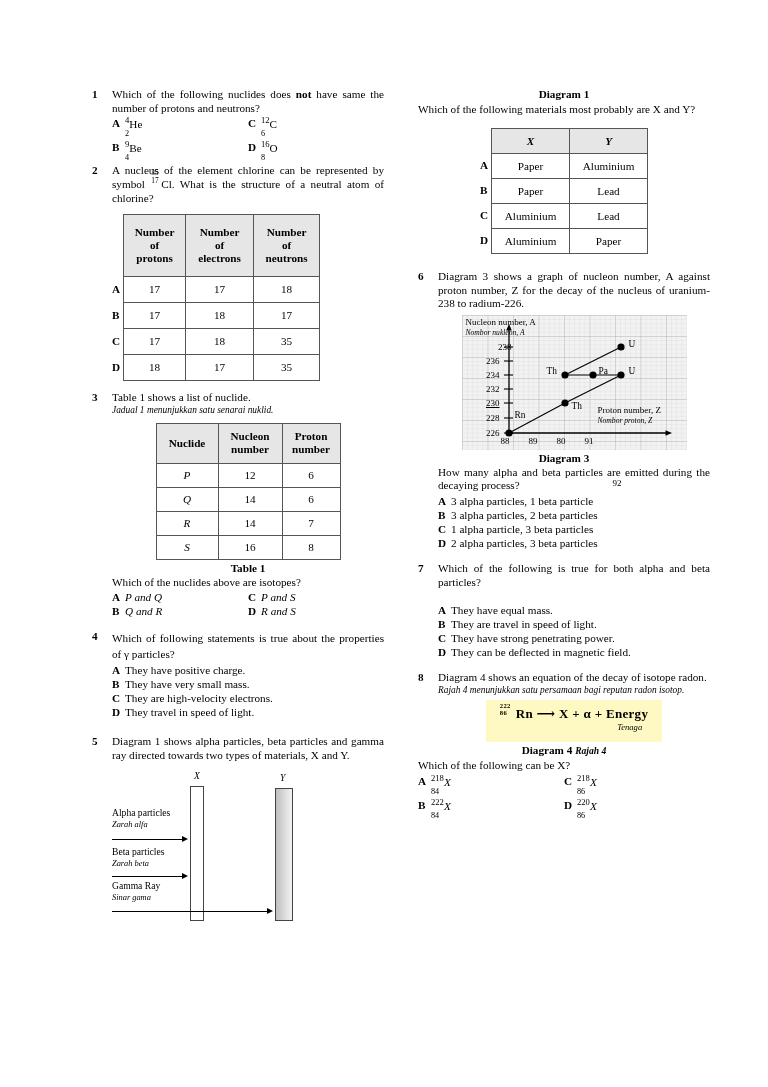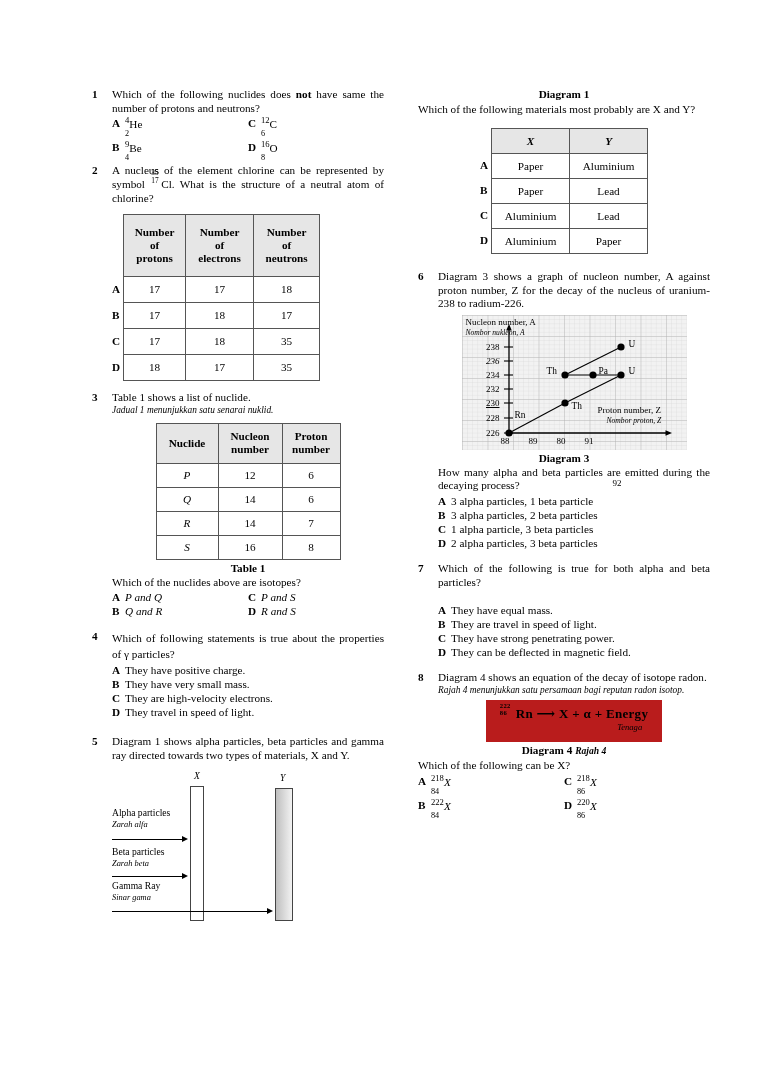--- a/index.html
+++ b/index.html
@@ -72,27 +72,27 @@
            border-top:3.5px solid transparent;border-bottom:3.5px solid transparent; }
   .raytxt { position:absolute; font-size:9.6px; line-height:11px; }
   .raytxt i { font-size:8.4px; }
 
   
   .graphbox { position:relative; width:225px; height:135px; margin:4px auto 0; background:#f2f2f2; }
   .gridcanvas { position:absolute; inset:0; }
   .gtitle { position:absolute; left:4px; top:2px; font-size:9px; line-height:10px; }
   .gtitle i { font-size:7.6px; }
   .gaxlabel { position:absolute; font-size:9px; line-height:10px; }
-  .gaxlabel i { font-size:7.6px;margin-left:9px; }
+  .gaxlabel i { font-size:7.6px; }
   .ytick { position:absolute; font-size:9px; text-align:right; width:22px; }
   .xtick { position:absolute; font-size:9px; width:16px; }
   .ptlabel { position:absolute; font-size:9.4px; }
 
   
-  .eqbox { background:#b91c1c; padding:7px 14px; display:inline-block; margin-top:4px; }
+  .eqbox { background:#fef9c3; padding:7px 14px; display:inline-block; margin-top:4px; }
   .eqline { font-size:13px; font-weight:bold; white-space:nowrap; letter-spacing:0.3px;}
   .eqnuc { display:inline-block; position:relative; width:16px; height:12px; vertical-align:middle;}
   .eqnuc .a { position:absolute; left:0; top:-6px; font-size:6.6px; line-height:6.6px; font-weight:bold;}
   .eqnuc .z { position:absolute; left:0; top:1px; font-size:6.6px; line-height:6.6px; font-weight:bold;}
   .tenaga { font-style:italic; font-size:8.6px; font-weight:normal; text-align:right; margin-right:6px;}
 </style>
 </head>
 <body>
 
 <div class="page">
@@ -424,22 +424,22 @@
               <circle cx="159" cy="60" r="3.6"></circle>
               <circle cx="159" cy="32" r="3.6"></circle>
             </g>
           </svg>
 
           <div class="gtitle">
             <span>Nucleon number, A</span><br>
             <i>Nombor nukleon, A</i>
           </div>
 
-          <div class="ytick" style="left:16px; top:26px;">238</div>
-          <div class="ytick" style="left:16px; top:40px;font-style:italic;">236</div>
+          <div class="ytick" style="left:28px; top:26px;">238</div>
+          <div class="ytick" style="left:16px; top:40px;">236</div>
           <div class="ytick" style="left:16px; top:54px;">234</div>
           <div class="ytick" style="left:16px; top:68px;">232</div>
           <div class="ytick" style="left:16px; top:82px;text-decoration:underline;">230</div>
           <div class="ytick" style="left:16px; top:97px;">228</div>
           <div class="ytick" style="left:16px; top:112px;">226</div>
 
           <div class="xtick" style="left:39px; top:120px;">88</div>
           <div class="xtick" style="left:67px; top:120px;">89</div>
           <div class="xtick" style="left:95px; top:120px;">80</div>
           <div class="xtick" style="left:123px; top:120px;">91</div>

